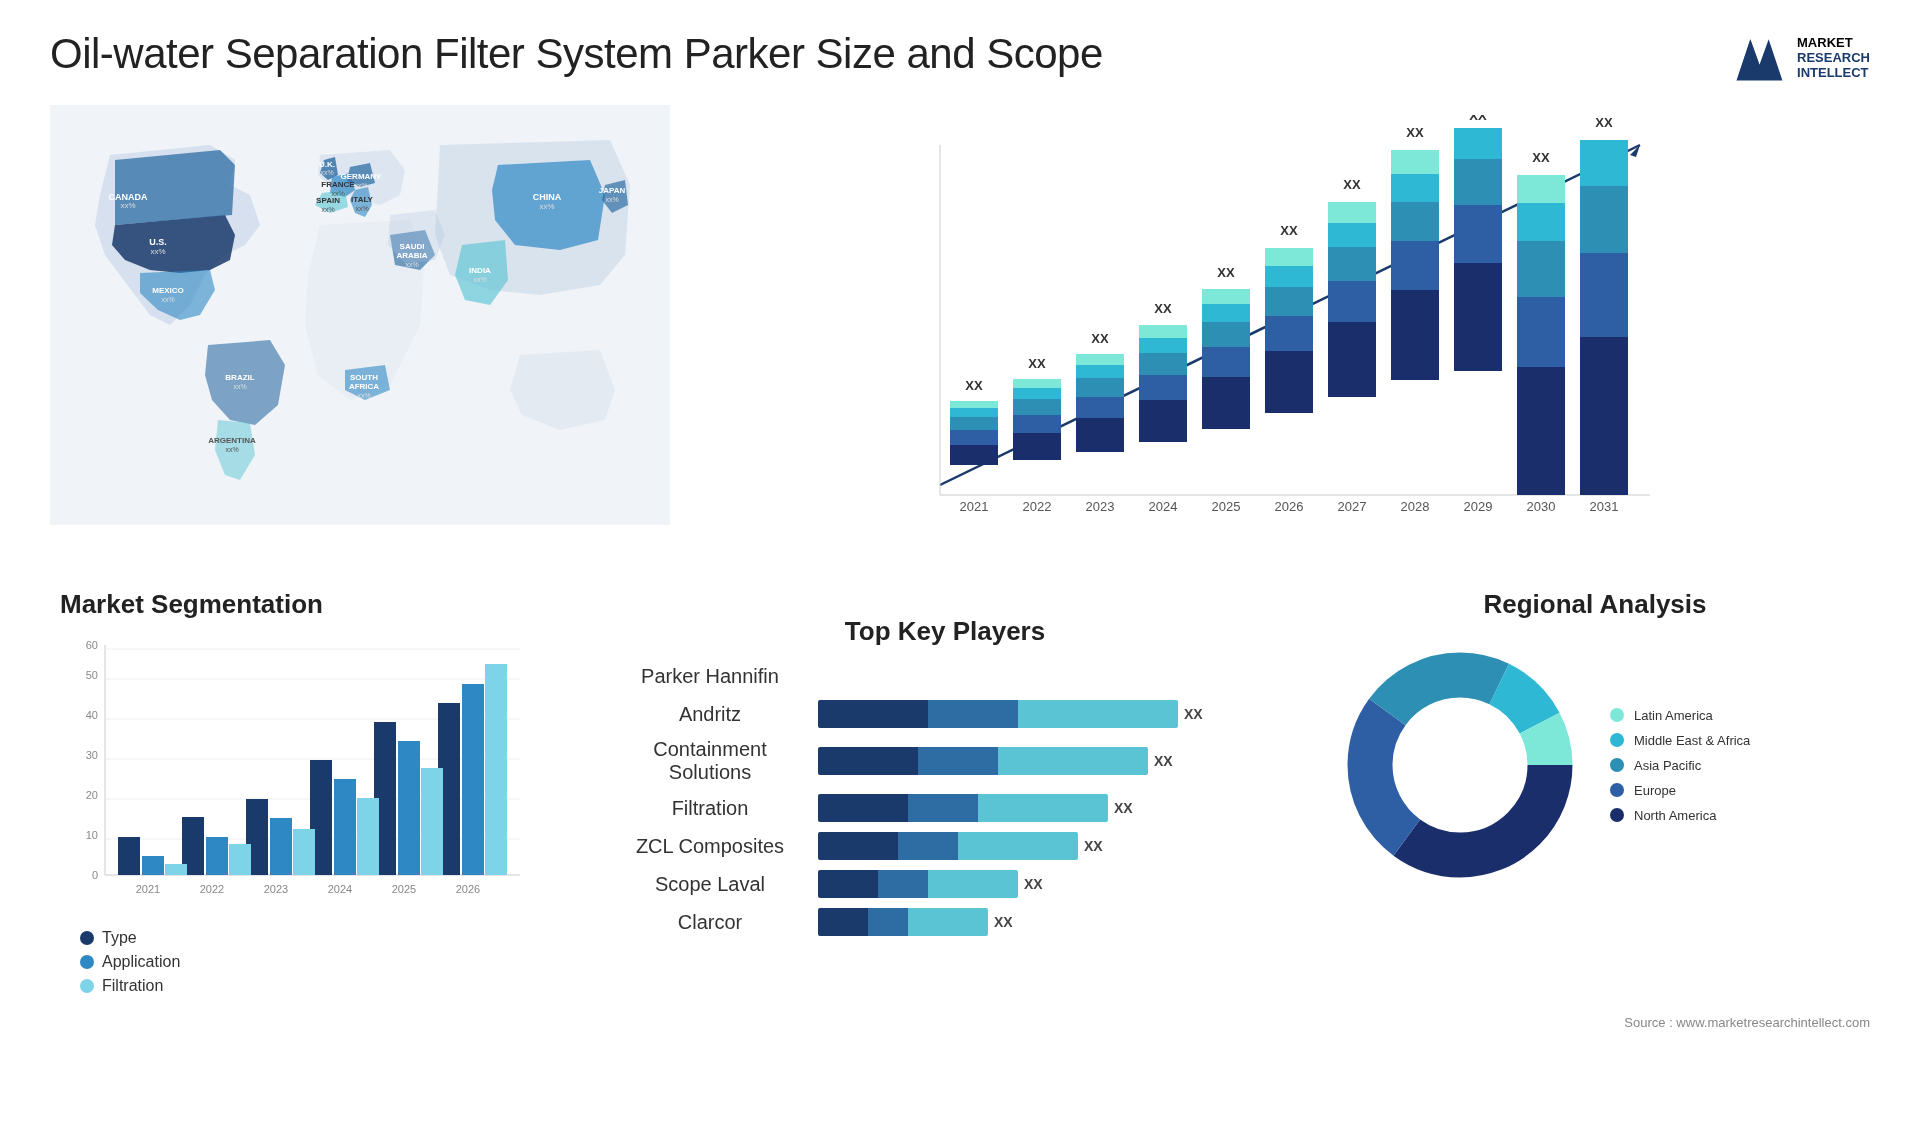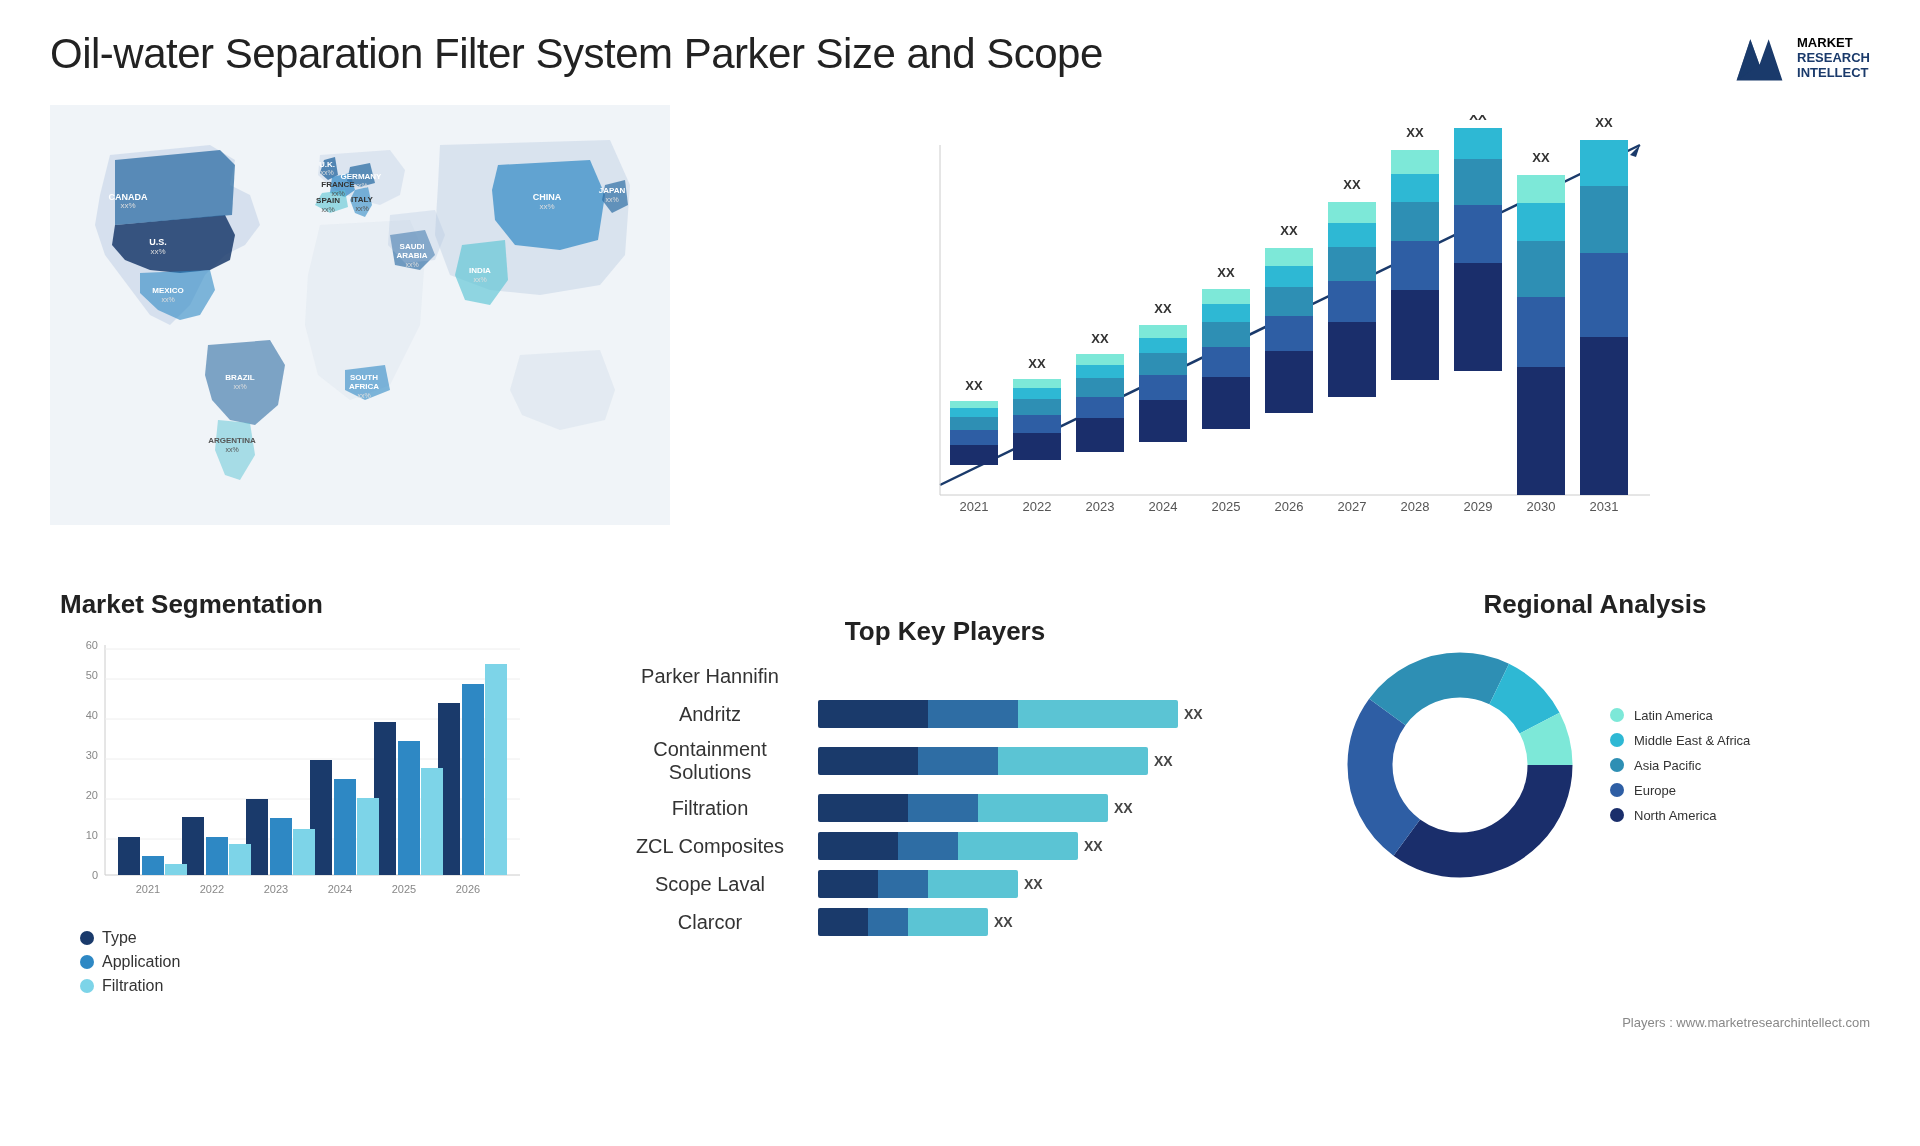--- a/index.html
+++ b/index.html
@@ -570,14 +570,14 @@
           </div>
           <div class="regional-legend-item">
             <div class="regional-legend-dot" style="background:#1a2e6b;"></div>
             <span>North America</span>
           </div>
         </div>
       </div>
     </div>
   </div>
 
-  <div style="text-align:right; margin-top:10px; font-size:13px; color:#888;">Players : www.marketresearchintellect.com</div>
+  <div style="text-align:right; margin-top:10px; font-size:13px; color:#888;">Source : www.marketresearchintellect.com</div>
 </div>
 
 </body></html>

